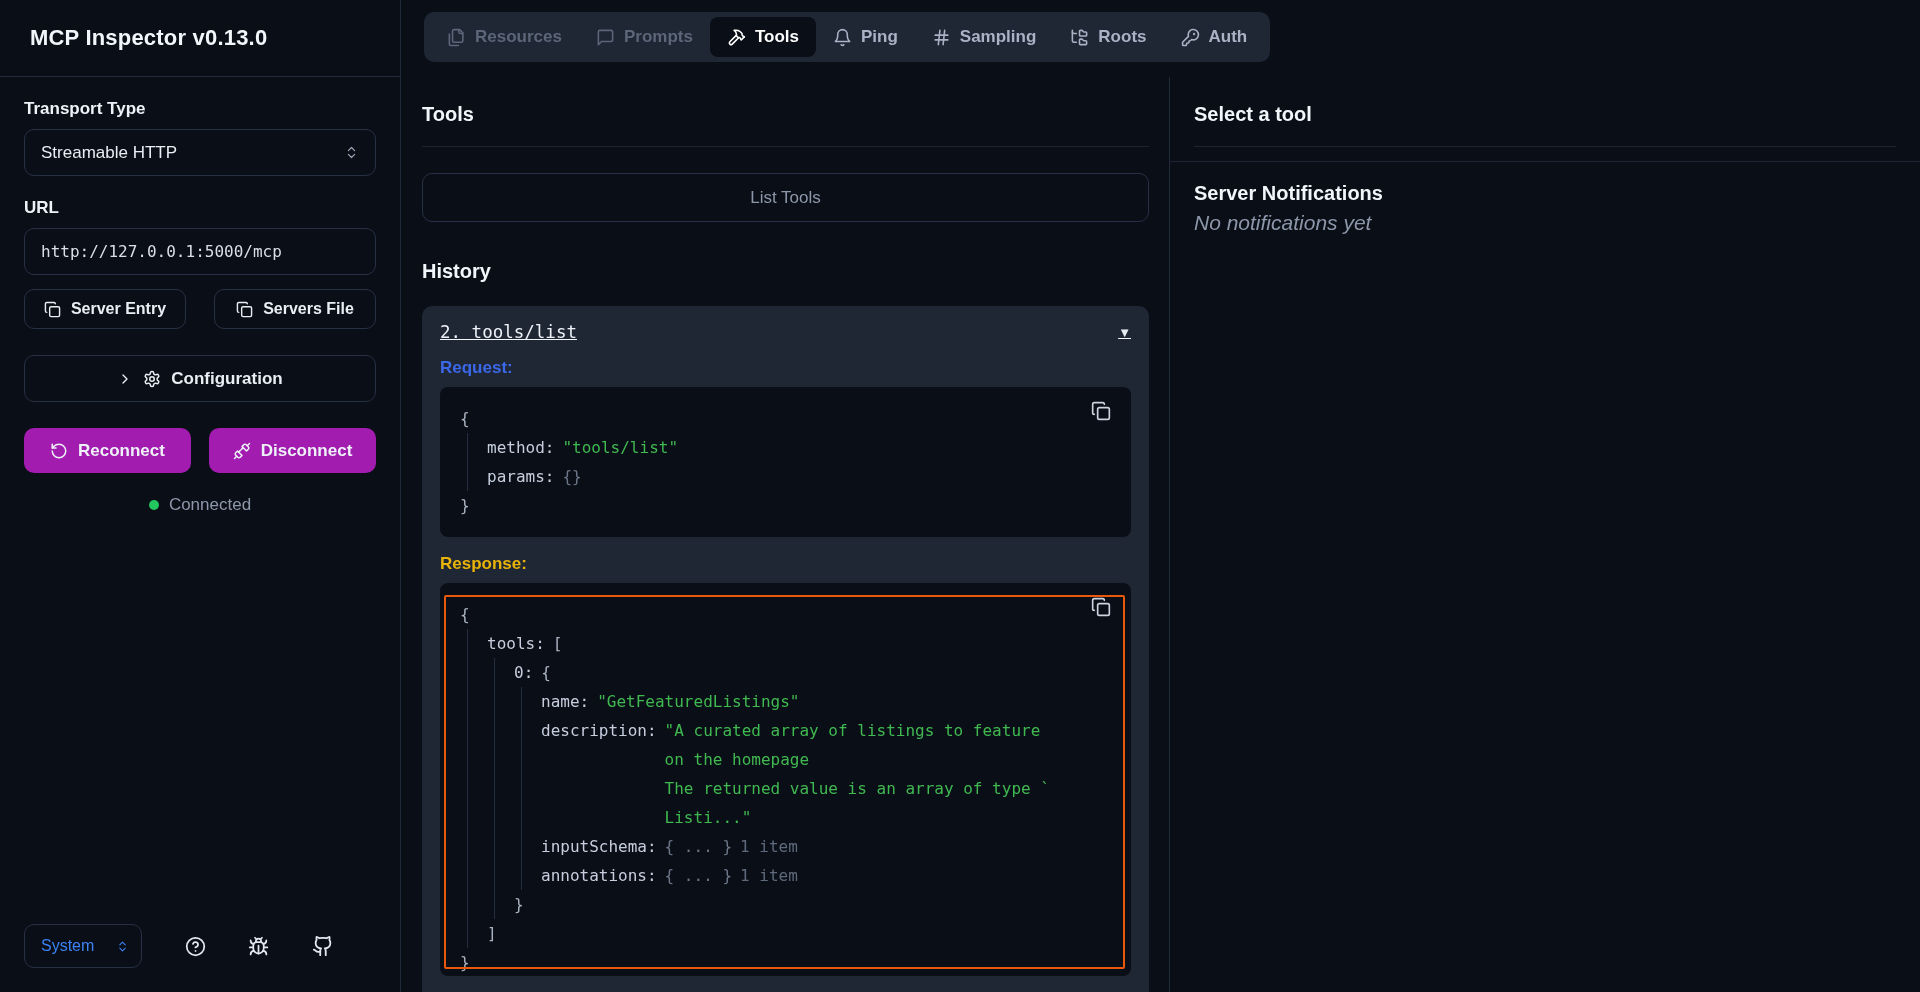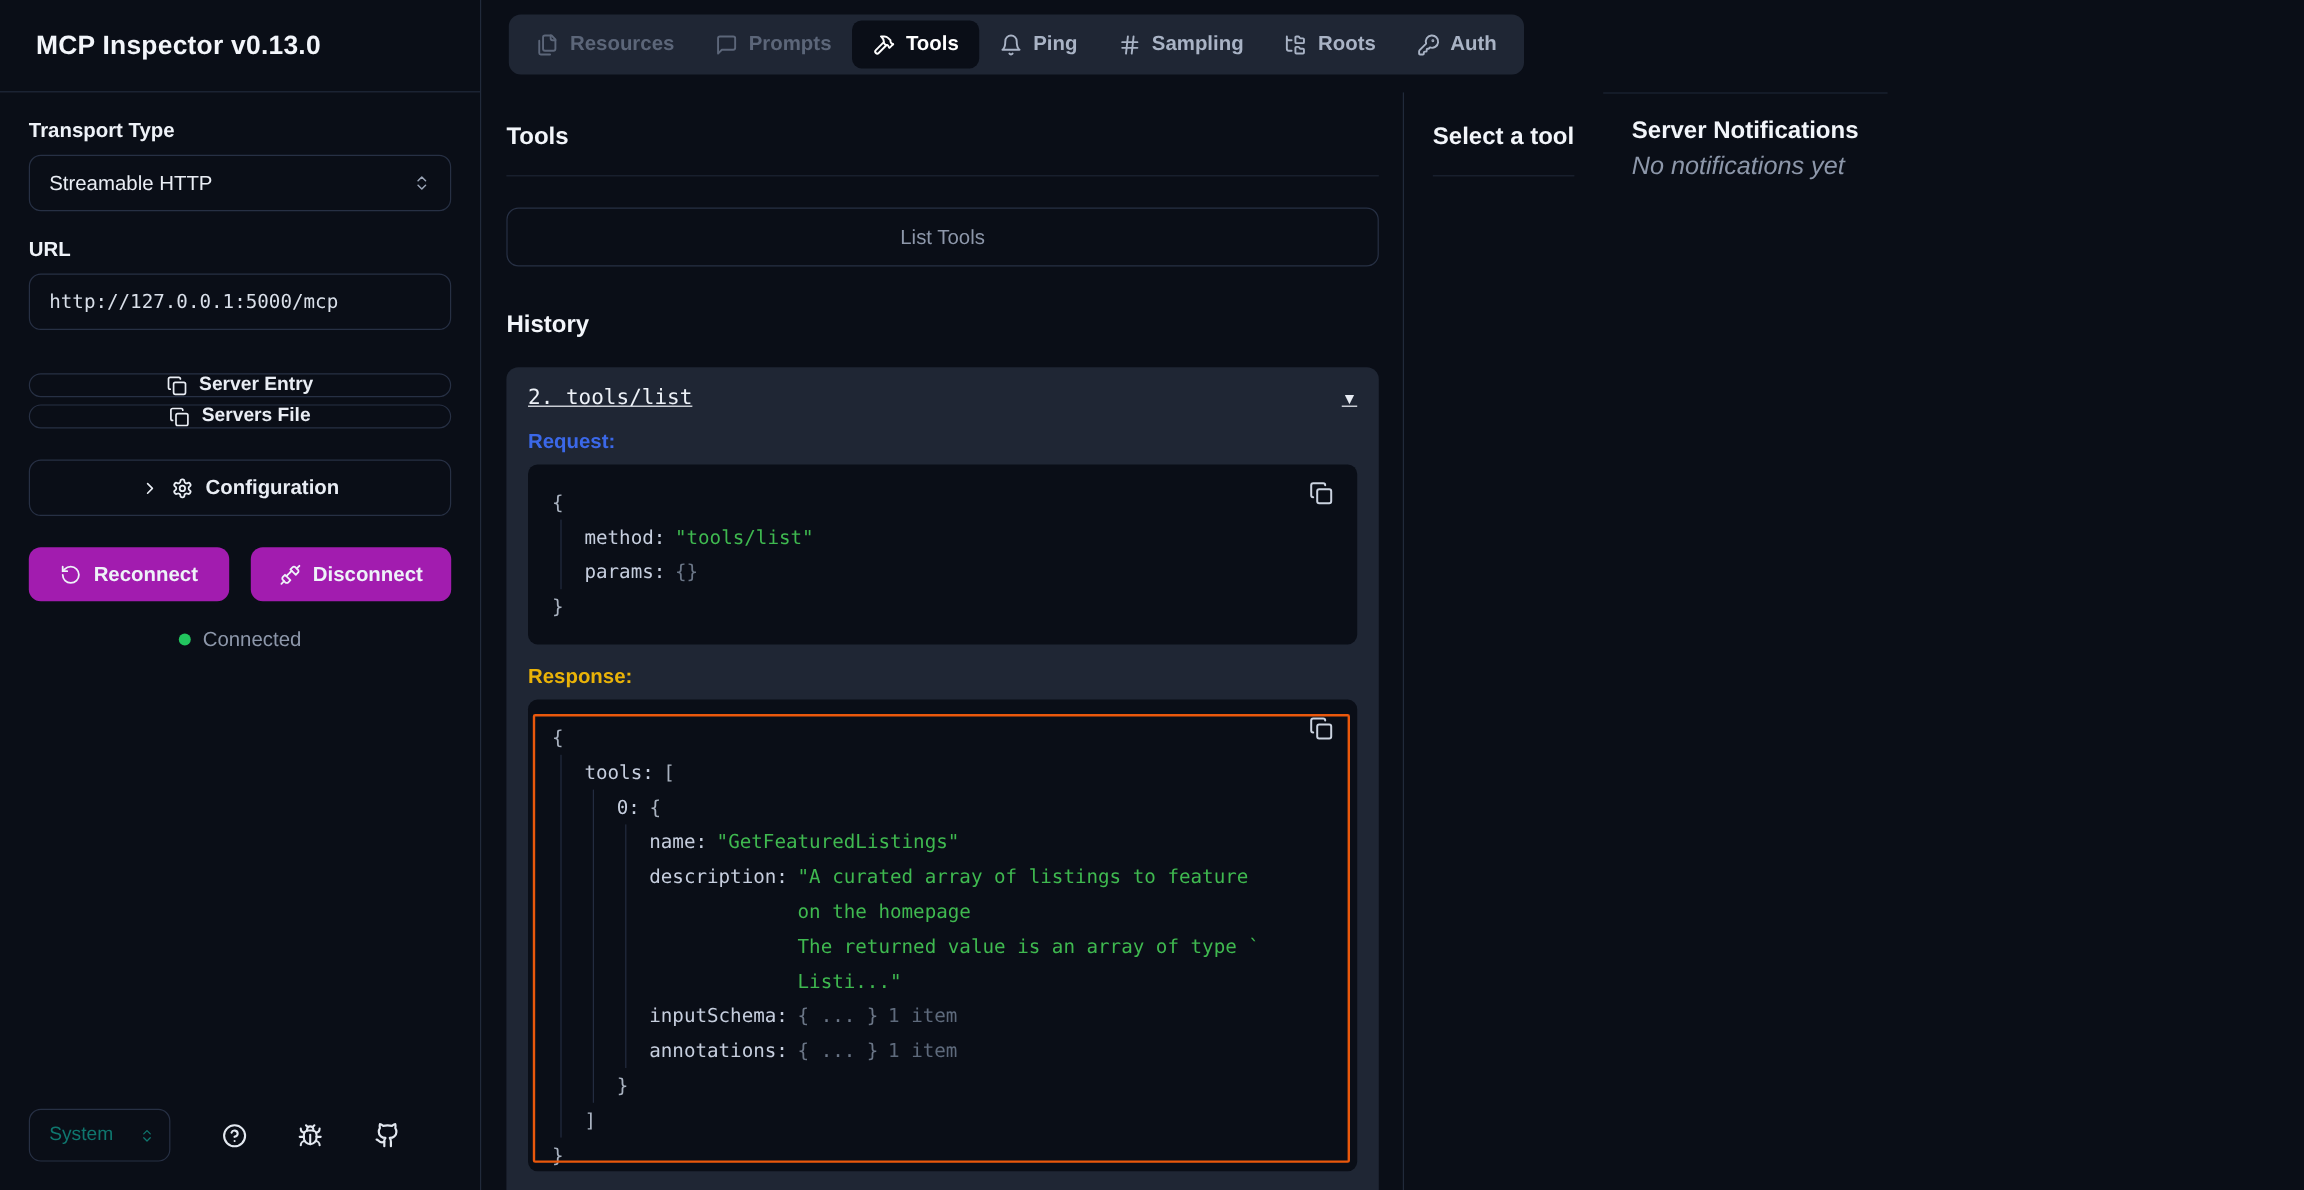--- a/index.html
+++ b/index.html
@@ -23,32 +23,32 @@
   .select-box, .text-input, .outline-btn {
     width:100%; height:47px; border:1px solid #273044; border-radius:10px;
     background:transparent; display:flex; align-items:center; padding:0 16px;
     color:#e9edf4; font-size:17px;
   }
   .select-box { justify-content:space-between; cursor:pointer; }
   .select-box .chev { color:#9aa4b6; }
   .text-input { font-family:"DejaVu Sans Mono", monospace; font-size:16px; color:#d9dfe9; }
   .mt22 { margin-top:22px; } .mt26 { margin-top:26px; }
   .outline-btn { justify-content:center; gap:10px; font-weight:600; cursor:pointer; }
-  .btn-row { display:flex; gap:6px; margin-top:36px;flex-direction:column; }
+  .btn-row { display:flex; gap:28px; margin-top:14px; }
   .btn-row .outline-btn { height:40px; font-size:16px; font-weight:600; flex:1; padding:0 10px; }
   .fill-row { display:flex; gap:18px; margin-top:26px; }
   .fill-btn { flex:1; height:45px; background:#a21caf; border:none; border-radius:10px;
     display:flex; align-items:center; justify-content:center; gap:10px; color:#eef2f8;
     font-size:17px; font-weight:600; cursor:pointer; }
   .status { margin-top:22px; display:flex; align-items:center; justify-content:center; gap:10px; color:#8d97aa; }
   .dot { width:10px; height:10px; border-radius:50%; background:#22c55e; }
   .sb-footer { padding:18px 24px 24px; display:flex; align-items:center; }
   .mini-select { width:118px; height:44px; border:1px solid #273044; border-radius:10px;
     display:flex; align-items:center; justify-content:space-between; padding:0 12px 0 16px;
-    font-size:16px; color:#0f766e; cursor:pointer; }
+    font-size:16px; color:#3b82f6; cursor:pointer; }
   .foot-icons { flex:1; display:flex; justify-content:space-evenly; align-items:center; color:#e3e8f0; }
   .foot-icons .icbtn { cursor:pointer; display:flex; }
 
   
   .main { flex:1; display:flex; flex-direction:column; min-width:0; }
   .nav-row { padding:12px 0 0 23px; }
   .nav-pill { display:inline-flex; background:#1f2634; border-radius:10px; padding:5px 6px; align-items:center; }
   .tab { display:flex; align-items:center; gap:9px; padding:10px 17px; border-radius:8px;
     font-size:17px; font-weight:600; color:#a9b3c5; cursor:pointer; white-space:nowrap; }
   .tab.disabled { color:#5c6679; cursor:default; }
@@ -83,21 +83,21 @@
   .cb { color:#a9b2c0; }
   .cd { color:#6b7687; }
   .cc { color:#5e6a7c; margin-left:8px; }
   .desc-row { display:flex; align-items:flex-start; }
   .desc-lines { color:#3fb950; }
   .copy-btn { position:absolute; top:14px; right:20px; color:#cbd3e0; cursor:pointer; }
   .highlight-box { position:absolute; top:12px; left:4px; right:6px; bottom:7px;
     border:2px solid #ea580c; border-radius:2px; pointer-events:none; }
 
   
-  .right-col { flex:1; display:flex; flex-direction:row; min-width:0; }
+  .right-col { flex:1; display:flex; flex-direction:column; min-width:0; }
   .right-top { padding:0 24px 14px; }
   .right-top .pane-head { padding:26px 0 20px; }
   .tool-placeholder { margin-top:26px; height:57px; border:1px solid #273044; border-radius:10px;
     display:flex; align-items:center; padding:0 20px; color:#aab3c4; font-size:17px; }
   .notif-section { border-top:1px solid #1d2534; padding:20px 24px; }
   .notif-title { font-size:20px; font-weight:700; }
   .notif-empty { margin-top:6px; font-style:italic; color:#8d97aa; font-size:21px; }
 </style>
 </head>
 <body>

